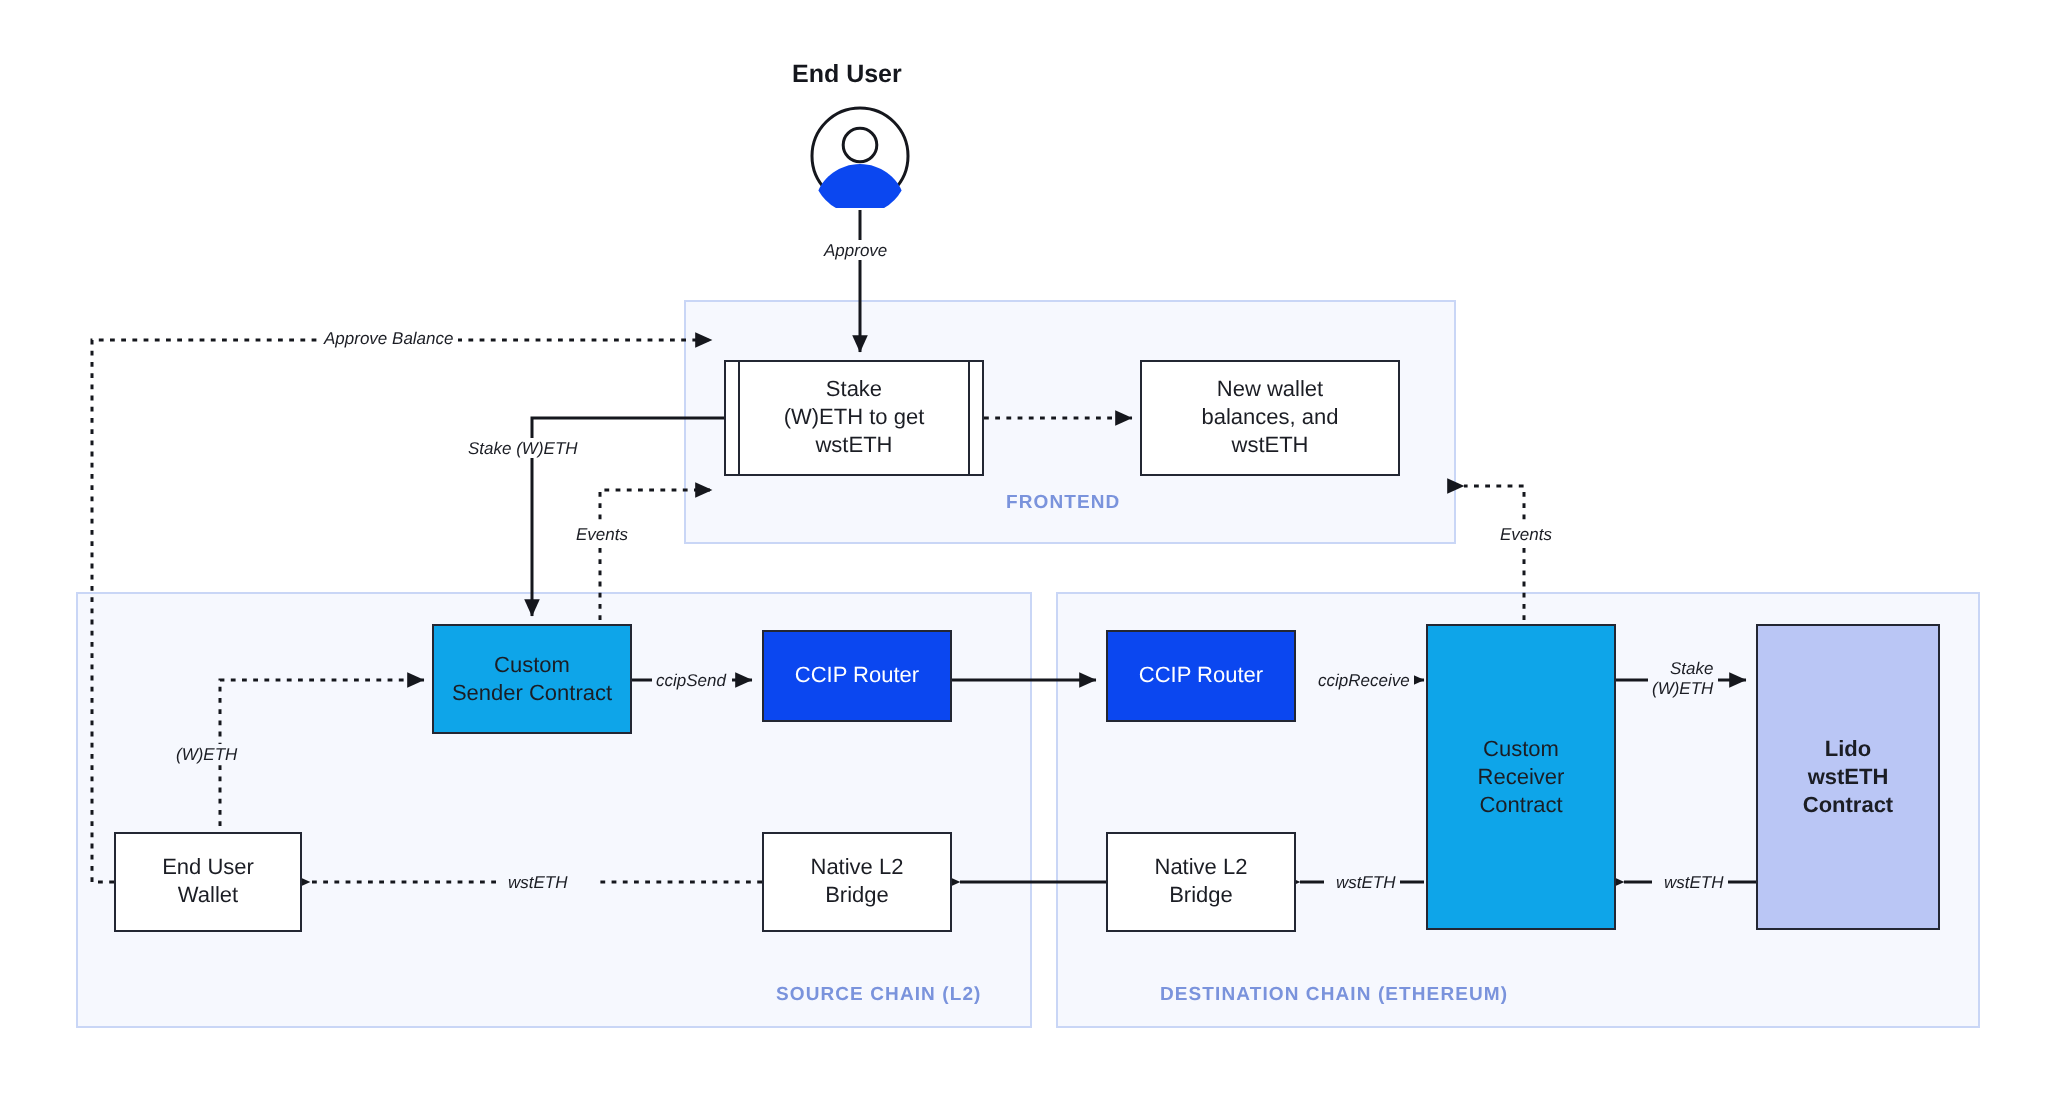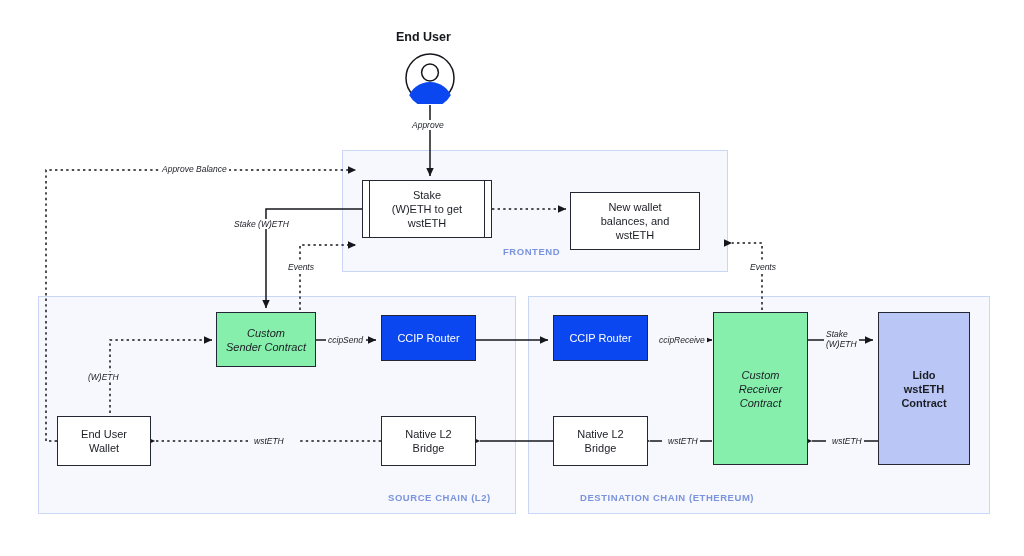--- a/index.html
+++ b/index.html
@@ -51,41 +51,41 @@
     background: #ffffff;
     display: flex;
     align-items: center;
     justify-content: center;
     text-align: center;
     font-size: 11px;
     line-height: 14px;
     color: #1b1d24;
     white-space: pre-line;
   }
-  .node.yellow { background: #86efac; font-style: italic; }
+  .node.yellow { background: #0ea5e9; }
   .node.blue   { background: #0b47f0; color: #ffffff; text-align: right; }
   .node.lav    { background: #bac6f5; font-weight: bold; }
   .node.proc {
     
     background:
       linear-gradient(#232733,#232733) 6px 0/1.4px 100% no-repeat,
       linear-gradient(#232733,#232733) calc(100% - 6px) 0/1.4px 100% no-repeat,
       #ffffff;
   }
   
   .elabel {
     position: absolute;
     font-size: 8.5px;
     font-style: italic;
     color: #1b1d24;
     background: #ffffff;
     padding: 0 2px;
     white-space: pre-line;
     line-height: 10px;
-    text-align: left;
+    text-align: right;
   }
   .elabel.onzone { background: #f6f8fe; }
   
   .actor-title {
     position: absolute;
     font-size: 12.5px;
     font-weight: bold;
     color: #15171d;
     white-space: nowrap;
   }
@@ -159,21 +159,21 @@
       <circle cx="26" cy="26" r="24" fill="#ffffff" stroke="#15171d" stroke-width="1.5"></circle>
       <circle cx="26" cy="20.5" r="8.4" fill="#ffffff" stroke="#15171d" stroke-width="1.5"></circle>
       <path d="M26 30 C 36.5 30 44.2 37 46.8 43.2 A 24 24 0 0 1 5.2 43.2 C 7.8 37 15.5 30 26 30 Z" fill="#0b47f0"></path>
     </svg>
   </div>
 
   <div class="node proc" style="left:362px; top:180px; width:130px; height:58px;">Stake
 (W)ETH to get
 wstETH</div>
 
-  <div class="node" style="left:570px; top:192px; width:130px; height:58px;">New wallet
+  <div class="node" style="left:570px; top:180px; width:130px; height:58px;">New wallet
 balances, and
 wstETH</div>
 
   <div class="node yellow" style="left:216px; top:312px; width:100px; height:55px;">Custom
 Sender Contract</div>
 
   <div class="node blue" style="left:381px; top:315px; width:95px; height:46px;">CCIP Router</div>
 
   <div class="node blue" style="left:553px; top:315px; width:95px; height:46px;">CCIP Router</div>
 

